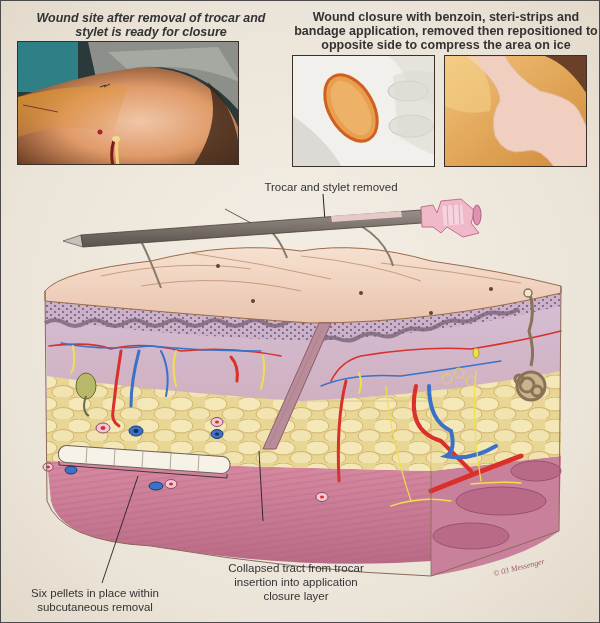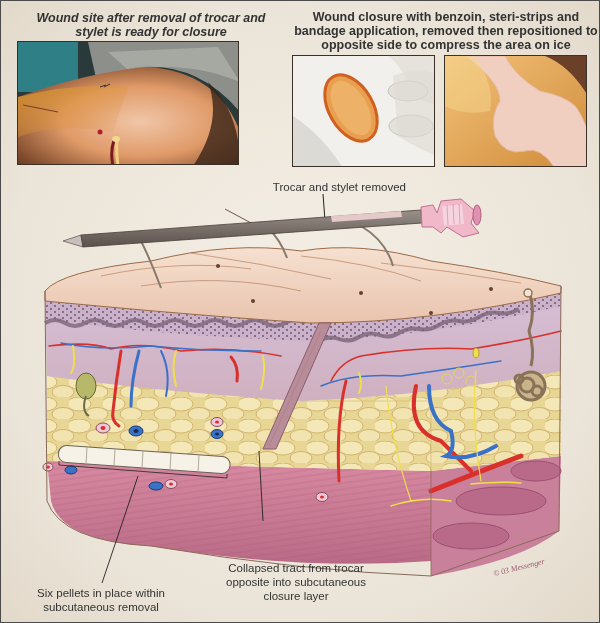--- a/index.html
+++ b/index.html
@@ -78,21 +78,21 @@
           <stop offset="1" stop-color="#d08a38"></stop>
         </linearGradient>
       </defs>
       <rect width="143" height="112" fill="url(#p3bg)"></rect>
       <path d="M100 0 L143 0 L143 40 Q125 10 100 0 Z" fill="#6b4028"></path>
       <path d="M20 0 Q55 25 55 45 Q45 60 50 80 Q60 100 80 95 Q95 90 110 112 L143 112 L143 75 Q135 55 130 50 Q120 40 95 35 Q70 20 60 0 Z" fill="#f0cfc0" stroke="#e6b8a0"></path>
       <path d="M0 0 L30 0 Q50 30 45 55 Q20 60 0 50 Z" fill="#f6d68e" opacity="0.5"></path>
     </svg>
   </div>
 
-  <div class="caption cap-reg" style="left:255px;top:179px;width:150px;text-align:right;">Trocar and stylet removed</div>
+  <div class="caption cap-reg" style="left:255px;top:179px;width:150px;">Trocar and stylet removed</div>
 
   <svg width="600" height="623" viewBox="0 0 600 623">
     <defs>
       <linearGradient id="skinTop" x1="0" y1="0" x2="0" y2="1">
         <stop offset="0" stop-color="#f6e0d0"></stop>
         <stop offset="1" stop-color="#e9c4ae"></stop>
       </linearGradient>
       <linearGradient id="dermis" x1="0" y1="0" x2="0" y2="1">
         <stop offset="0" stop-color="#d6bfd6"></stop>
         <stop offset="1" stop-color="#cfb0c0"></stop>
@@ -247,23 +247,23 @@
       <ellipse cx="476" cy="214" rx="4" ry="10" fill="#e090b0" stroke="#b06080"></ellipse>
     </g>
 
     <line x1="258" y1="450" x2="262" y2="520" stroke="#222" stroke-width="0.9"></line>
     <line x1="282" y1="445" x2="265" y2="525" stroke="#222" stroke-width="0.0"></line>
     <line x1="137" y1="475" x2="101" y2="582" stroke="#222" stroke-width="0.9"></line>
   </svg>
 
   <div class="caption cap-reg" style="left:205px;top:560px;width:180px;">
     <div>Collapsed tract from trocar</div>
-    <div>opposite into subcutaneous</div>
+    <div>insertion into application</div>
     <div>closure layer</div>
   </div>
 
-  <div class="caption cap-reg" style="left:20px;top:585px;width:160px;">
+  <div class="caption cap-reg" style="left:14px;top:585px;width:160px;">
     <div>Six pellets in place within</div>
     <div>subcutaneous removal</div>
   </div>
 
   <div class="caption" style="left:478px;top:560px;width:80px;font-family:'Liberation Serif',serif;font-style:italic;font-size:8px;color:#9a5a6a;transform:rotate(-14deg);">© 03 Messenger</div>
 </div>
 
 </body></html>

